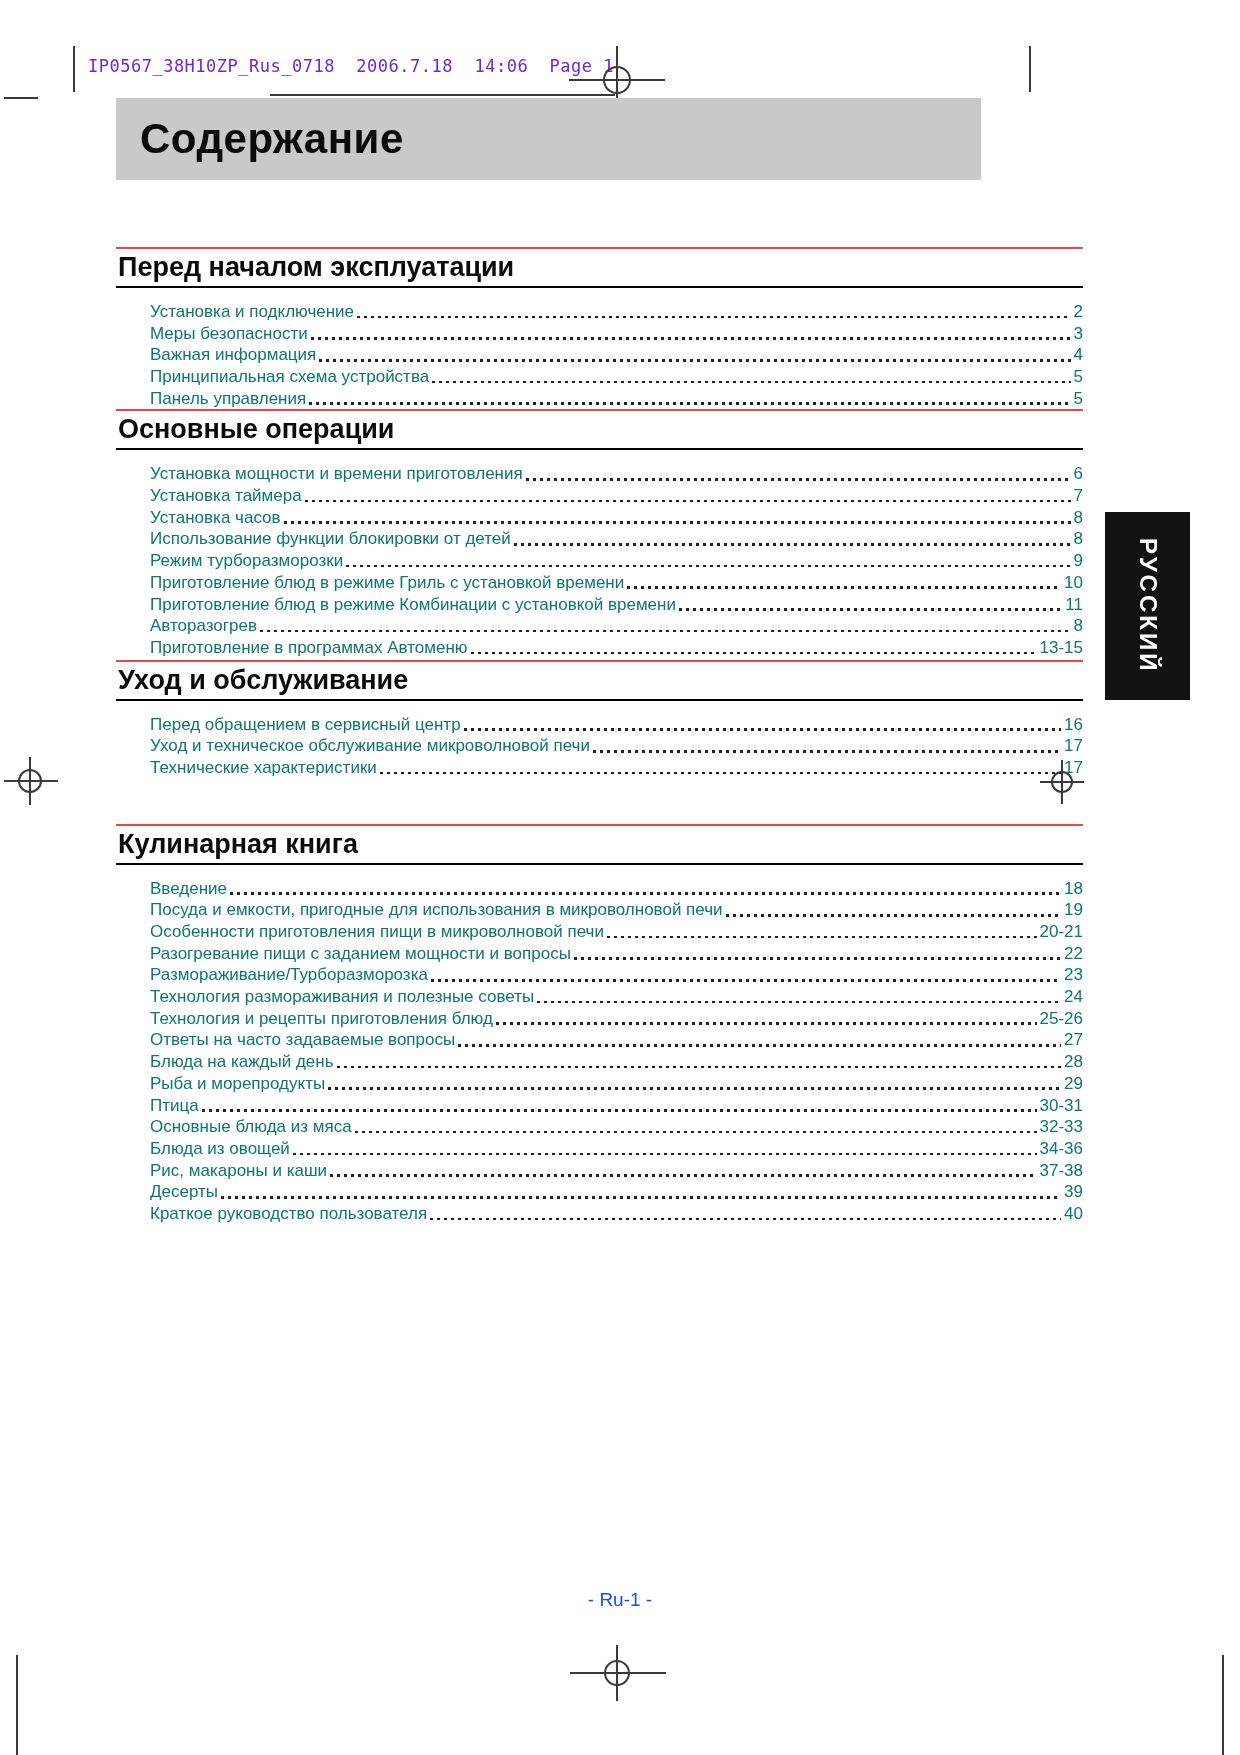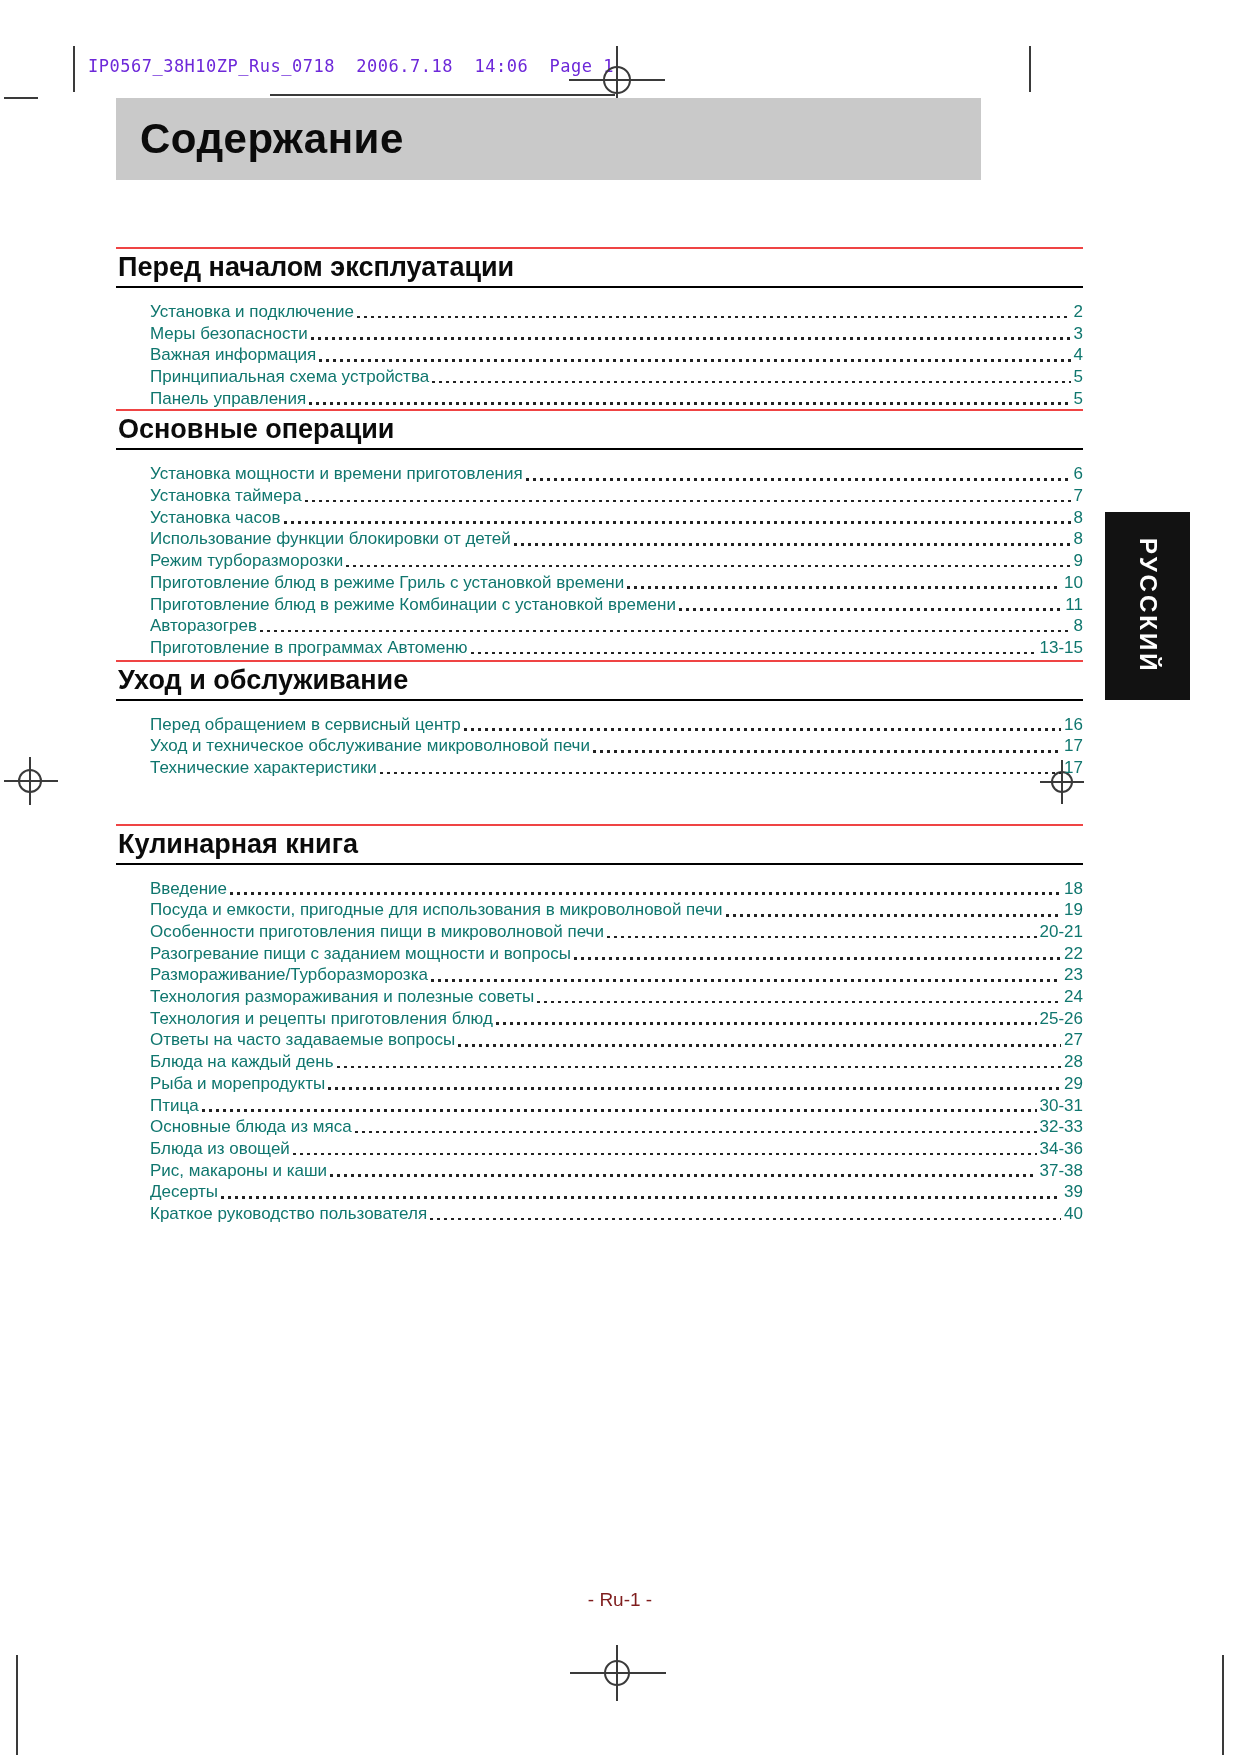--- a/index.html
+++ b/index.html
@@ -60,21 +60,21 @@
     background:#121212; display:flex; align-items:center; justify-content:center;
   }
   .lang-tab .lang-text {
     writing-mode:vertical-rl; text-orientation:mixed;
     color:#ffffff; font-size:24px; font-weight:bold; letter-spacing:3px; white-space:nowrap;
   }
 
   
   .footer {
     position:absolute; left:0; top:1589px; width:1240px;
-    text-align:center; font-size:19px; color:#7f1d1d;
+    text-align:center; font-size:19px; color:#1d4ed8;
   }
 </style>
 </head>
 <body>
 
 <div class="page">
 
   <div class="print-header">IP0567_38H10ZP_Rus_0718  2006.7.18  14:06  Page 1</div>
 
   <div class="mark-line" style="left:73px;top:46px;width:2px;height:46px;"></div>

